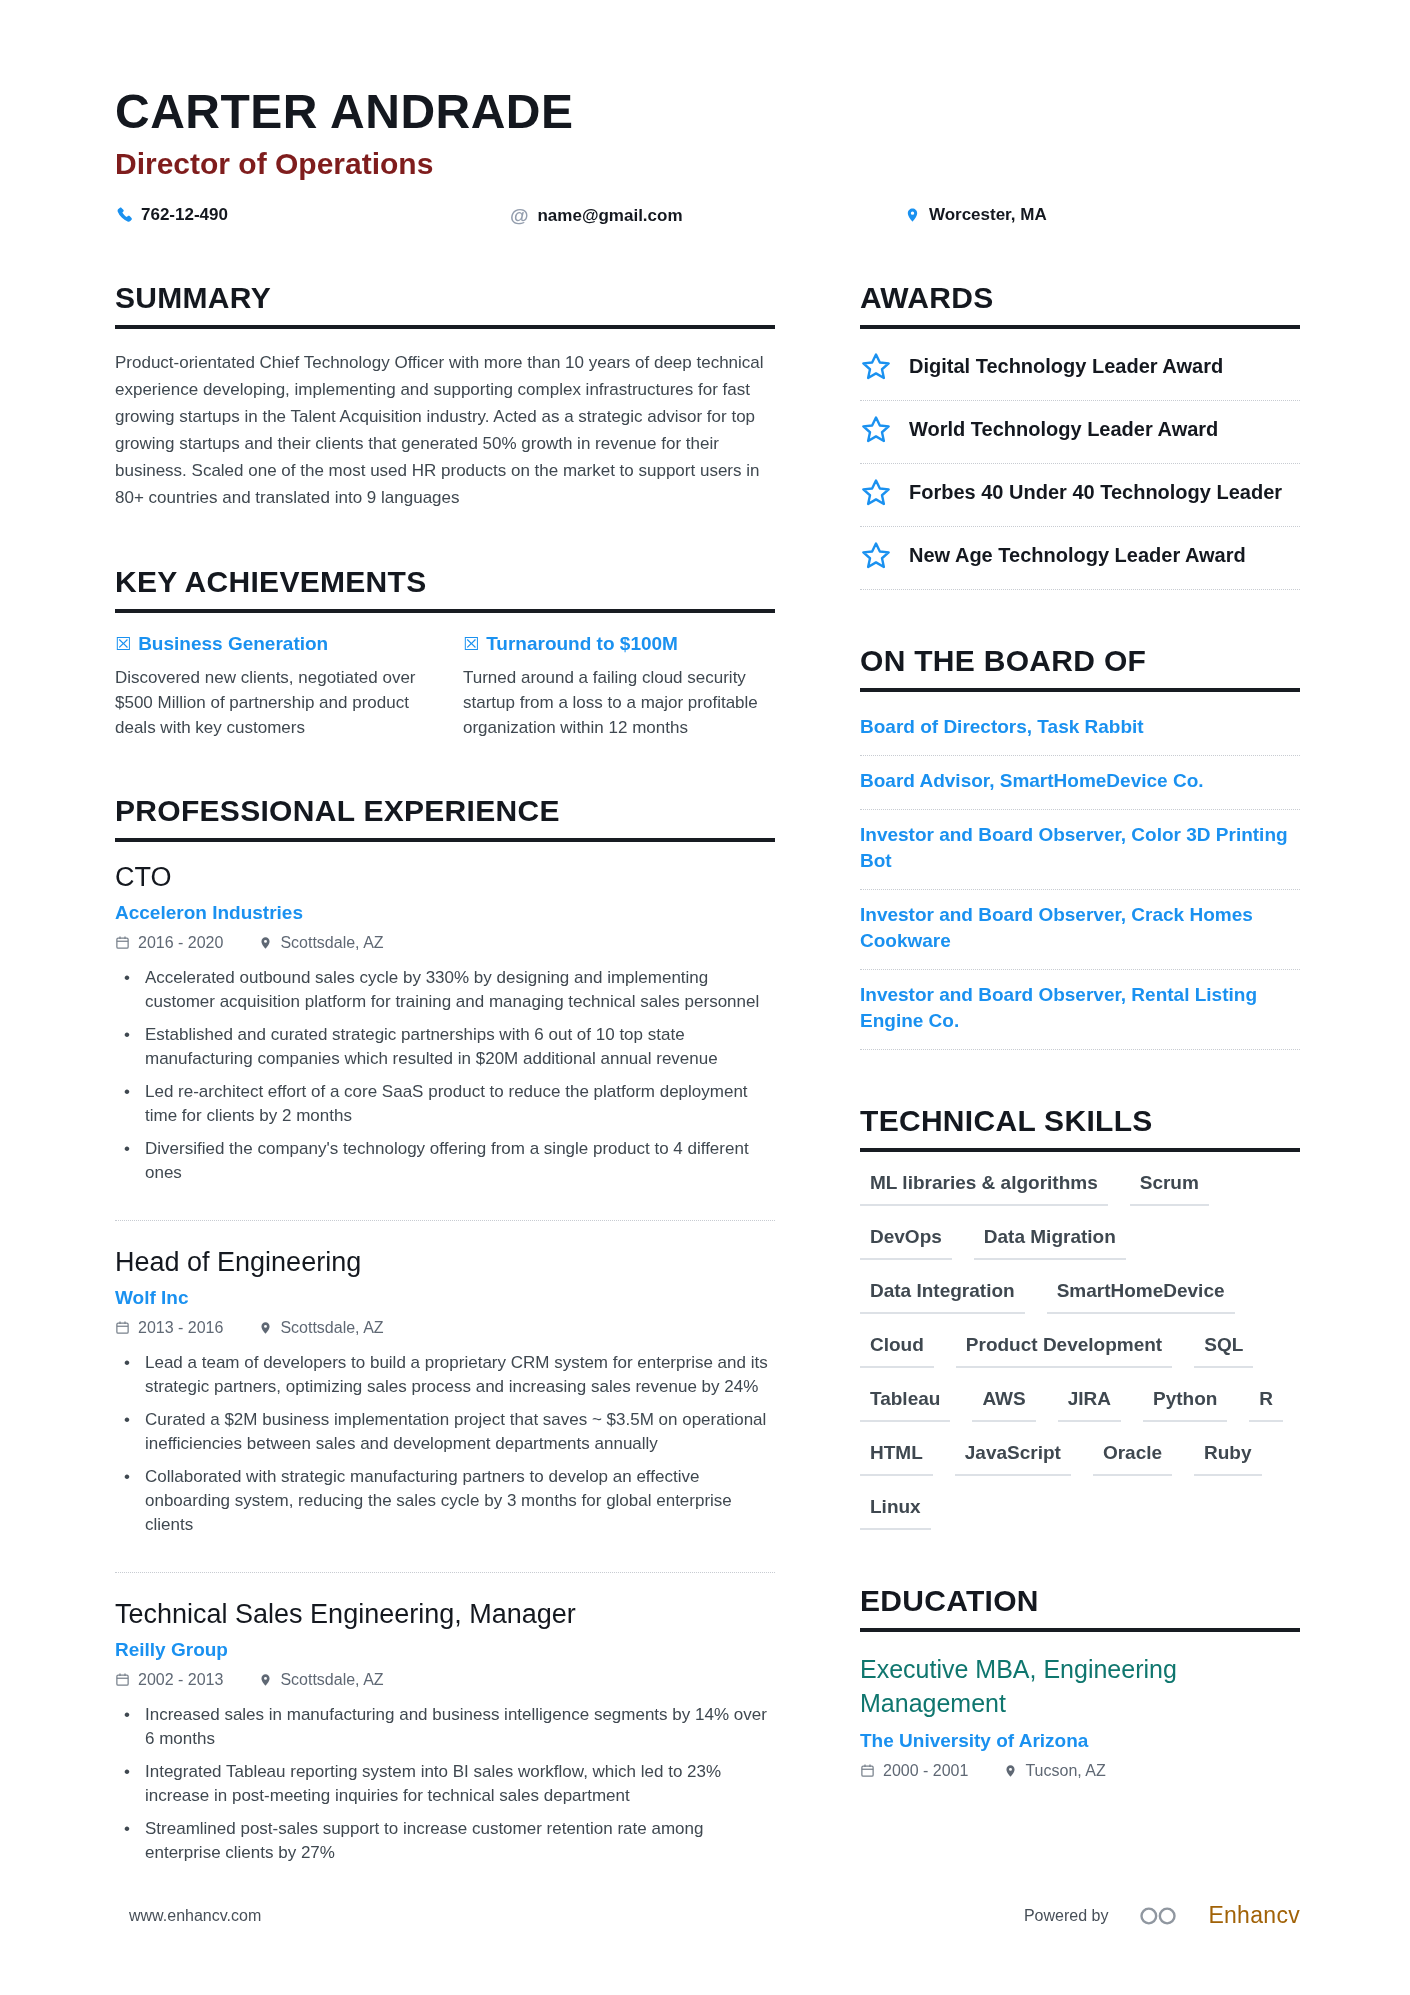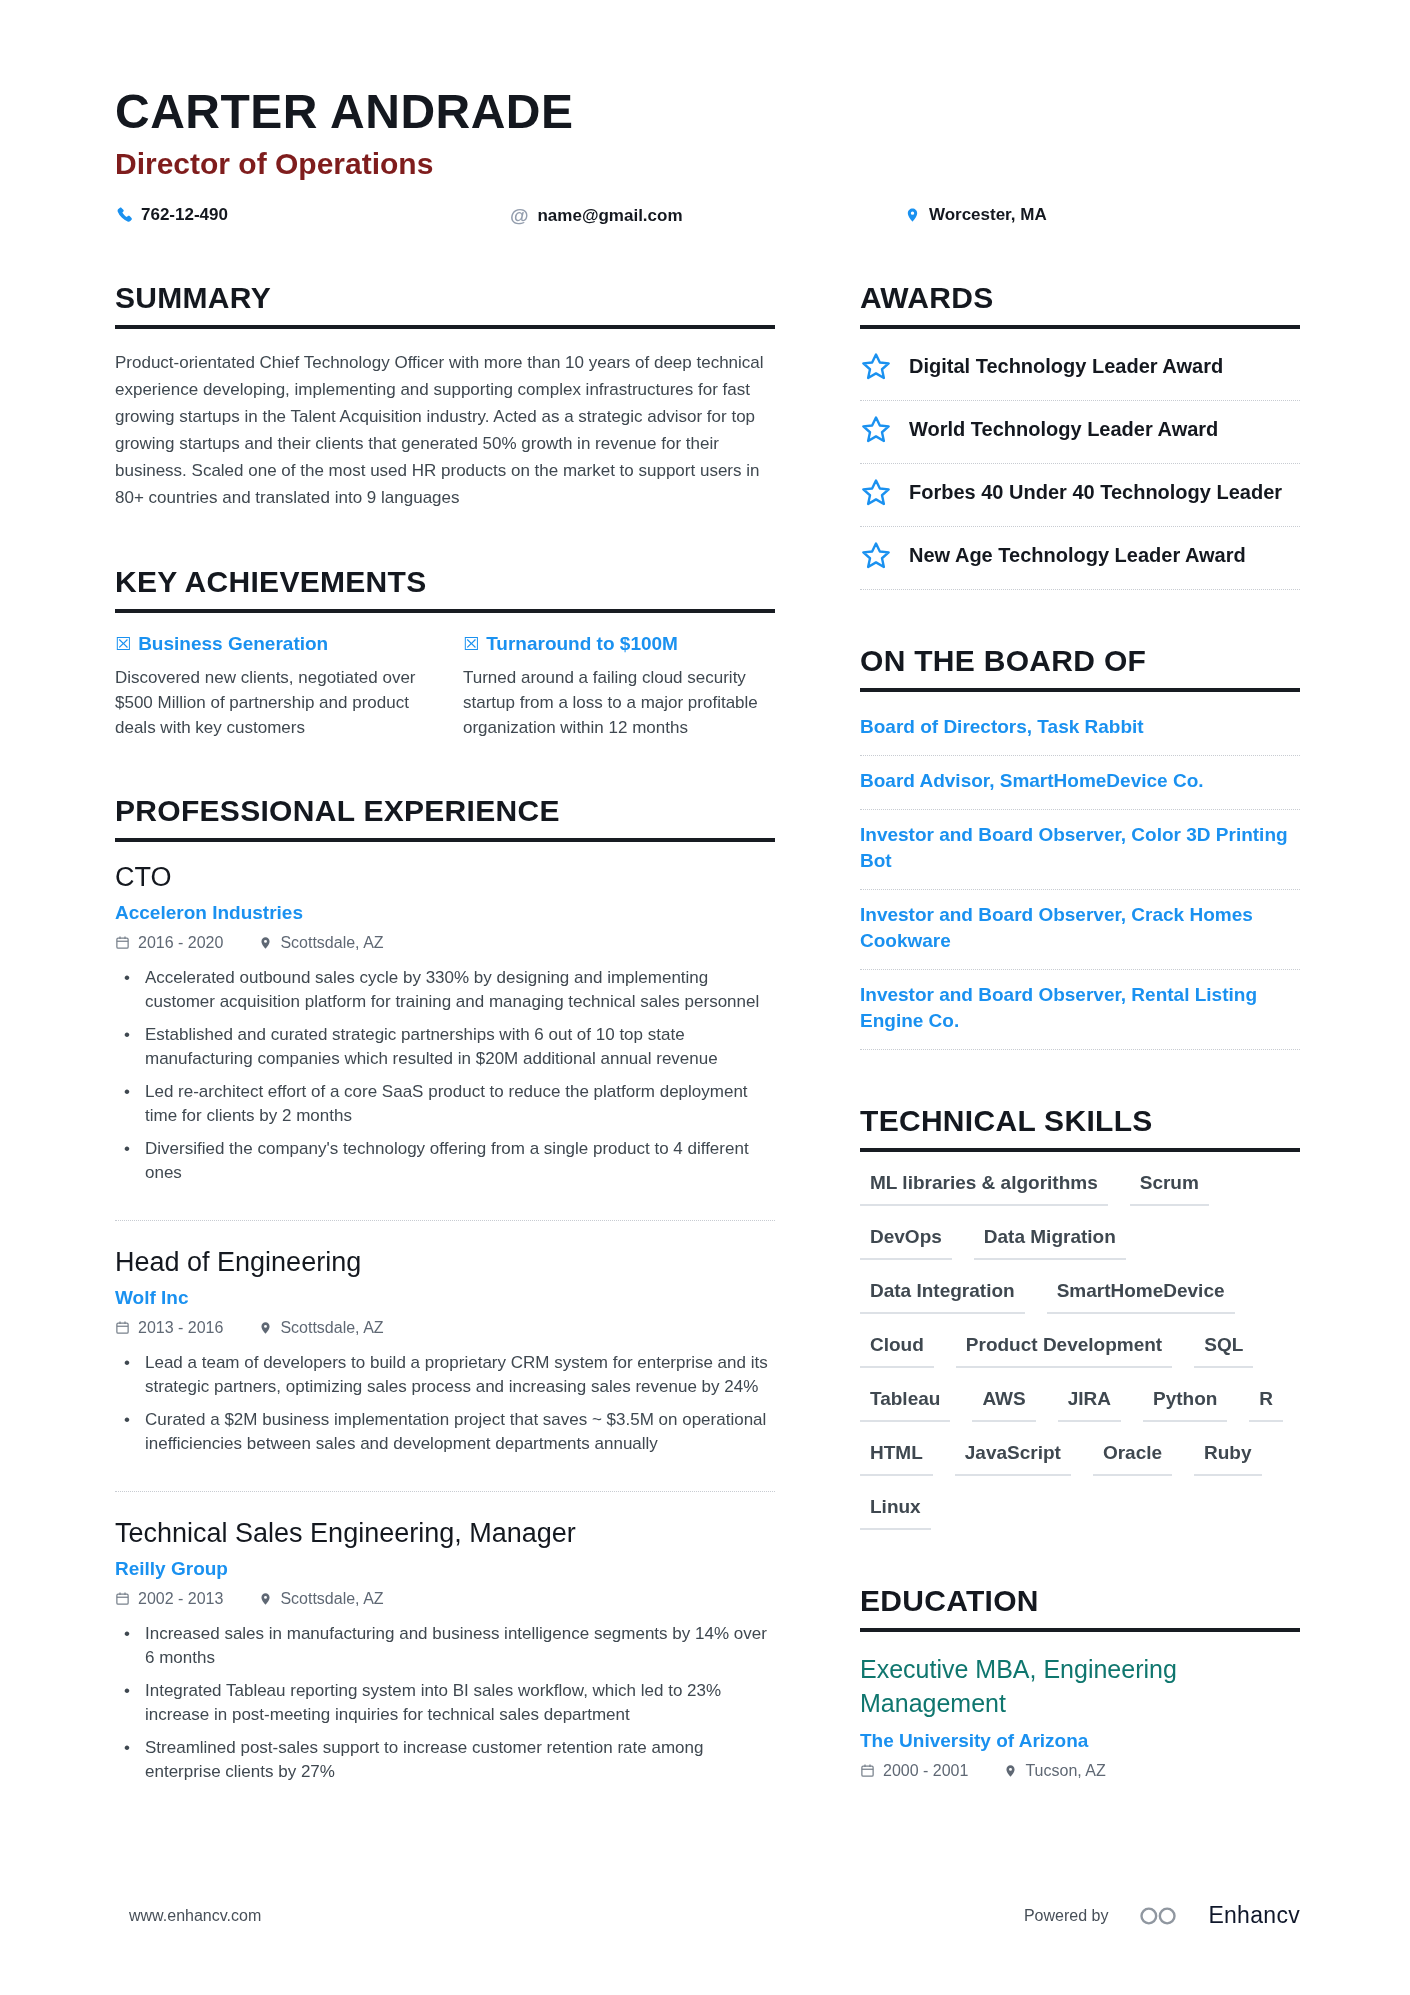--- a/index.html
+++ b/index.html
@@ -75,21 +75,21 @@
   
   .edu-degree { font-size: 25px; font-weight: 400; color: #0f766e; line-height: 34px; }
   .edu-school { margin-top: 10px; font-size: 19px; font-weight: 700; color: #1a91f0; }
 
   
   .footer { position: absolute; left: 129px; right: 110px; bottom: 66px;
     display: flex; justify-content: space-between; align-items: center; }
   .footer-site { font-size: 16px; color: #474f58; text-decoration: none; }
   .powered { display: flex; align-items: center; gap: 28px; text-decoration: none; }
   .powered-label { font-size: 16px; color: #474f58; }
-  .brand-name { font-size: 23px; font-weight: 500; color: #0f172a; letter-spacing: 0.3px; }
+  .brand-name { font-size: 23px; font-weight: 500; color: #a16207; letter-spacing: 0.3px; }
 </style>
 </head>
 <body>
 
 <div class="page">
 
   <header>
     <h1 class="name">CARTER ANDRADE</h1>
     <div class="title">Director of Operations</div>
     <div class="contact-row">
@@ -188,20 +188,21 @@
             <span class="meta-item">
               <svg width="13" height="16" viewBox="0 0 24 24">
                   <path fill="#5f6874" d="M12 1.5c-4.1 0-7.5 3.4-7.5 7.5 0 5.6 7.5 13.5 7.5 13.5S19.5 14.6 19.5 9c0-4.1-3.4-7.5-7.5-7.5zm0 10.2a2.7 2.7 0 1 1 0-5.4 2.7 2.7 0 0 1 0 5.4z"></path>
                 </svg>
               <span>Scottsdale, AZ</span>
             </span>
           </div>
           <ul class="bullets">
             <li>Lead a team of developers to build a proprietary CRM system for enterprise and its strategic partners, optimizing sales process and increasing sales revenue by 24%</li>
             <li>Curated a $2M business implementation project that saves ~ $3.5M on operational inefficiencies between sales and development departments annually</li>
+            <li>Collaborated with strategic manufacturing partners to develop an effective onboarding system, reducing the sales cycle by 3 months for global enterprise clients</li>
           </ul>
         </div>
 
         <div class="job">
           <div class="job-role">Technical Sales Engineering, Manager</div>
           <div class="job-company">Reilly Group</div>
           <div class="meta-row">
             <span class="meta-item">
               <svg width="15" height="15" viewBox="0 0 24 24" fill="none" stroke="#78818c" stroke-width="2">
                   <rect x="3" y="5" width="18" height="16" rx="2"></rect>

